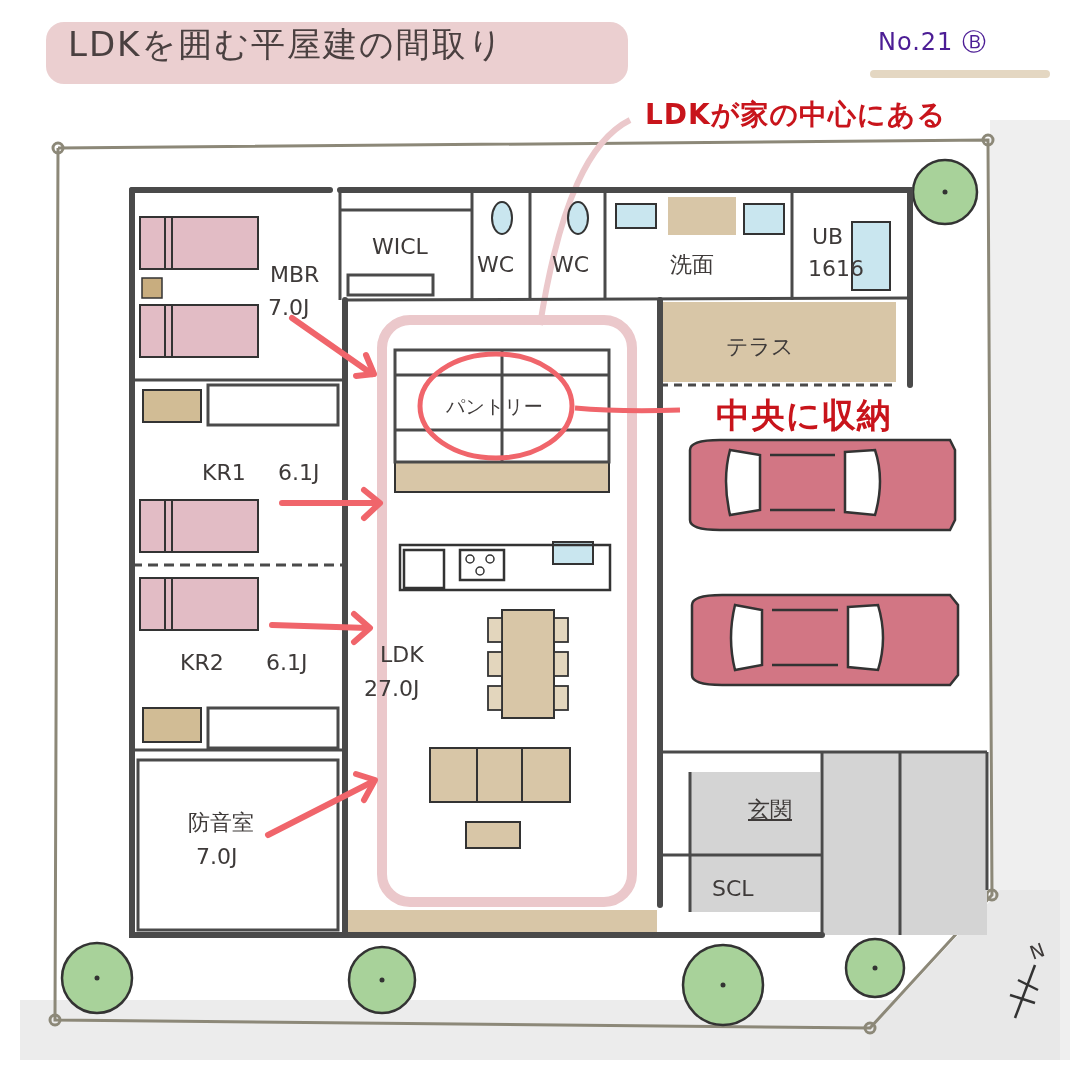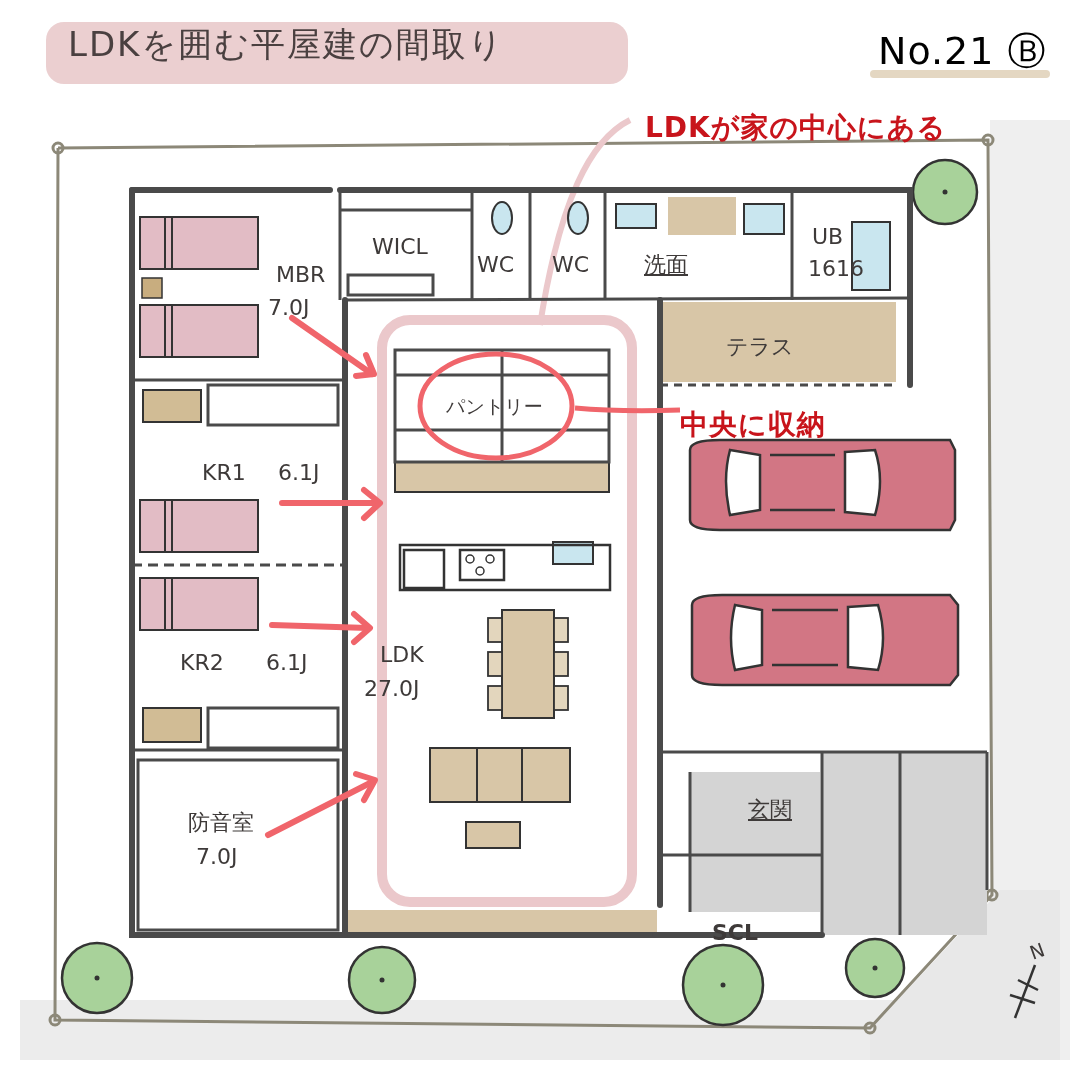--- a/index.html
+++ b/index.html
@@ -2,23 +2,23 @@
 <html><head>
 <meta charset="utf-8">
 <style>
   html, body { margin:0; padding:0; background:#ffffff; }
   body { width:1080px; height:1080px; position:relative; overflow:hidden;
          font-family:"DejaVu Sans", sans-serif; color:#3e3a39; }
   .abs { position:absolute; }
   .title-pill { left:34px; top:22px; width:582px; height:62px; background:#ebcfd0;
                 border-radius:18px; display:flex; align-items:flex-start; padding-left:22px;
                 box-sizing:border-box; font-size:34px; color:#4a4040; letter-spacing:2px;margin-left:12px; }
-  .plan-no { left:878px; top:26px; font-size:38px; color:#000000; letter-spacing:1px; }
+  .plan-no { left:878px; top:26px; font-size:24px; color:#4c1d95; letter-spacing:1px; }
   .plan-no-line { left:870px; top:70px; width:180px; height:8px; background:#e4d7c2; border-radius:4px; }
-  .callout { color:#c8141b; font-size:28px; font-weight:bold; letter-spacing:1px;margin-top:13px; }
+  .callout { color:#c8141b; font-size:28px; font-weight:bold; letter-spacing:1px; }
   .lbl { font-size:22px; color:#3e3a39; white-space:nowrap; }
   .lbl-sm { font-size:19px; }
   svg { position:absolute; left:0; top:0; }
 </style>
 </head>
 <body>
 
 <div class="abs title-pill">
   <span>LDKを囲む平屋建の間取り</span>
 </div>
@@ -184,35 +184,35 @@
   <path d="M575,408 Q620,412 680,410" fill="none" stroke="#f0656b" stroke-width="5"></path>
 
   <g stroke="#333" stroke-width="2.5" fill="none">
     <line x1="1015" y1="1018" x2="1035" y2="965"></line>
     <line x1="1010" y1="995" x2="1035" y2="1003"></line>
     <line x1="1018" y1="980" x2="1038" y2="990"></line>
   </g>
 </svg>
 
 <div class="abs callout" style="left:645px;top:96px;">LDKが家の中心にある</div>
-<div class="abs callout" style="left:680px;top:393px;font-size:28px;">中央に収納</div>
-
-<div class="abs lbl" style="left:276px;top:262px;text-align:right;">MBR</div>
+<div class="abs callout" style="left:716px;top:393px;font-size:34px;">中央に収納</div>
+
+<div class="abs lbl" style="left:270px;top:262px;text-align:right;">MBR</div>
 <div class="abs lbl" style="left:268px;top:295px;">7.0J</div>
 <div class="abs lbl" style="left:372px;top:234px;">WICL</div>
 <div class="abs lbl" style="left:477px;top:252px;">WC</div>
 <div class="abs lbl" style="left:552px;top:252px;">WC</div>
-<div class="abs lbl" style="left:644px;top:250px;text-decoration:underline;">洗面</div>
+<div class="abs lbl" style="left:670px;top:250px;">洗面</div>
 <div class="abs lbl" style="left:812px;top:224px;">UB</div>
 <div class="abs lbl" style="left:808px;top:256px;">1616</div>
 <div class="abs lbl" style="left:726px;top:332px;">テラス</div>
 <div class="abs lbl lbl-sm" style="left:446px;top:394px;text-align:center;">パントリー</div>
 <div class="abs lbl" style="left:202px;top:460px;">KR1</div>
 <div class="abs lbl" style="left:278px;top:460px;">6.1J</div>
 <div class="abs lbl" style="left:180px;top:650px;">KR2</div>
 <div class="abs lbl" style="left:266px;top:650px;">6.1J</div>
 <div class="abs lbl" style="left:380px;top:642px;">LDK</div>
 <div class="abs lbl" style="left:364px;top:676px;">27.0J</div>
 <div class="abs lbl" style="left:188px;top:808px;">防音室</div>
 <div class="abs lbl" style="left:196px;top:844px;">7.0J</div>
 <div class="abs lbl" style="left:748px;top:795px;text-decoration:underline;">玄関</div>
-<div class="abs lbl" style="left:712px;top:920px;font-weight:bold;">SCL</div>
+<div class="abs lbl" style="left:712px;top:876px;">SCL</div>
 <div class="abs lbl lbl-sm" style="left:1030px;top:940px;transform:rotate(-20deg);">N</div>
 
 </body></html>

